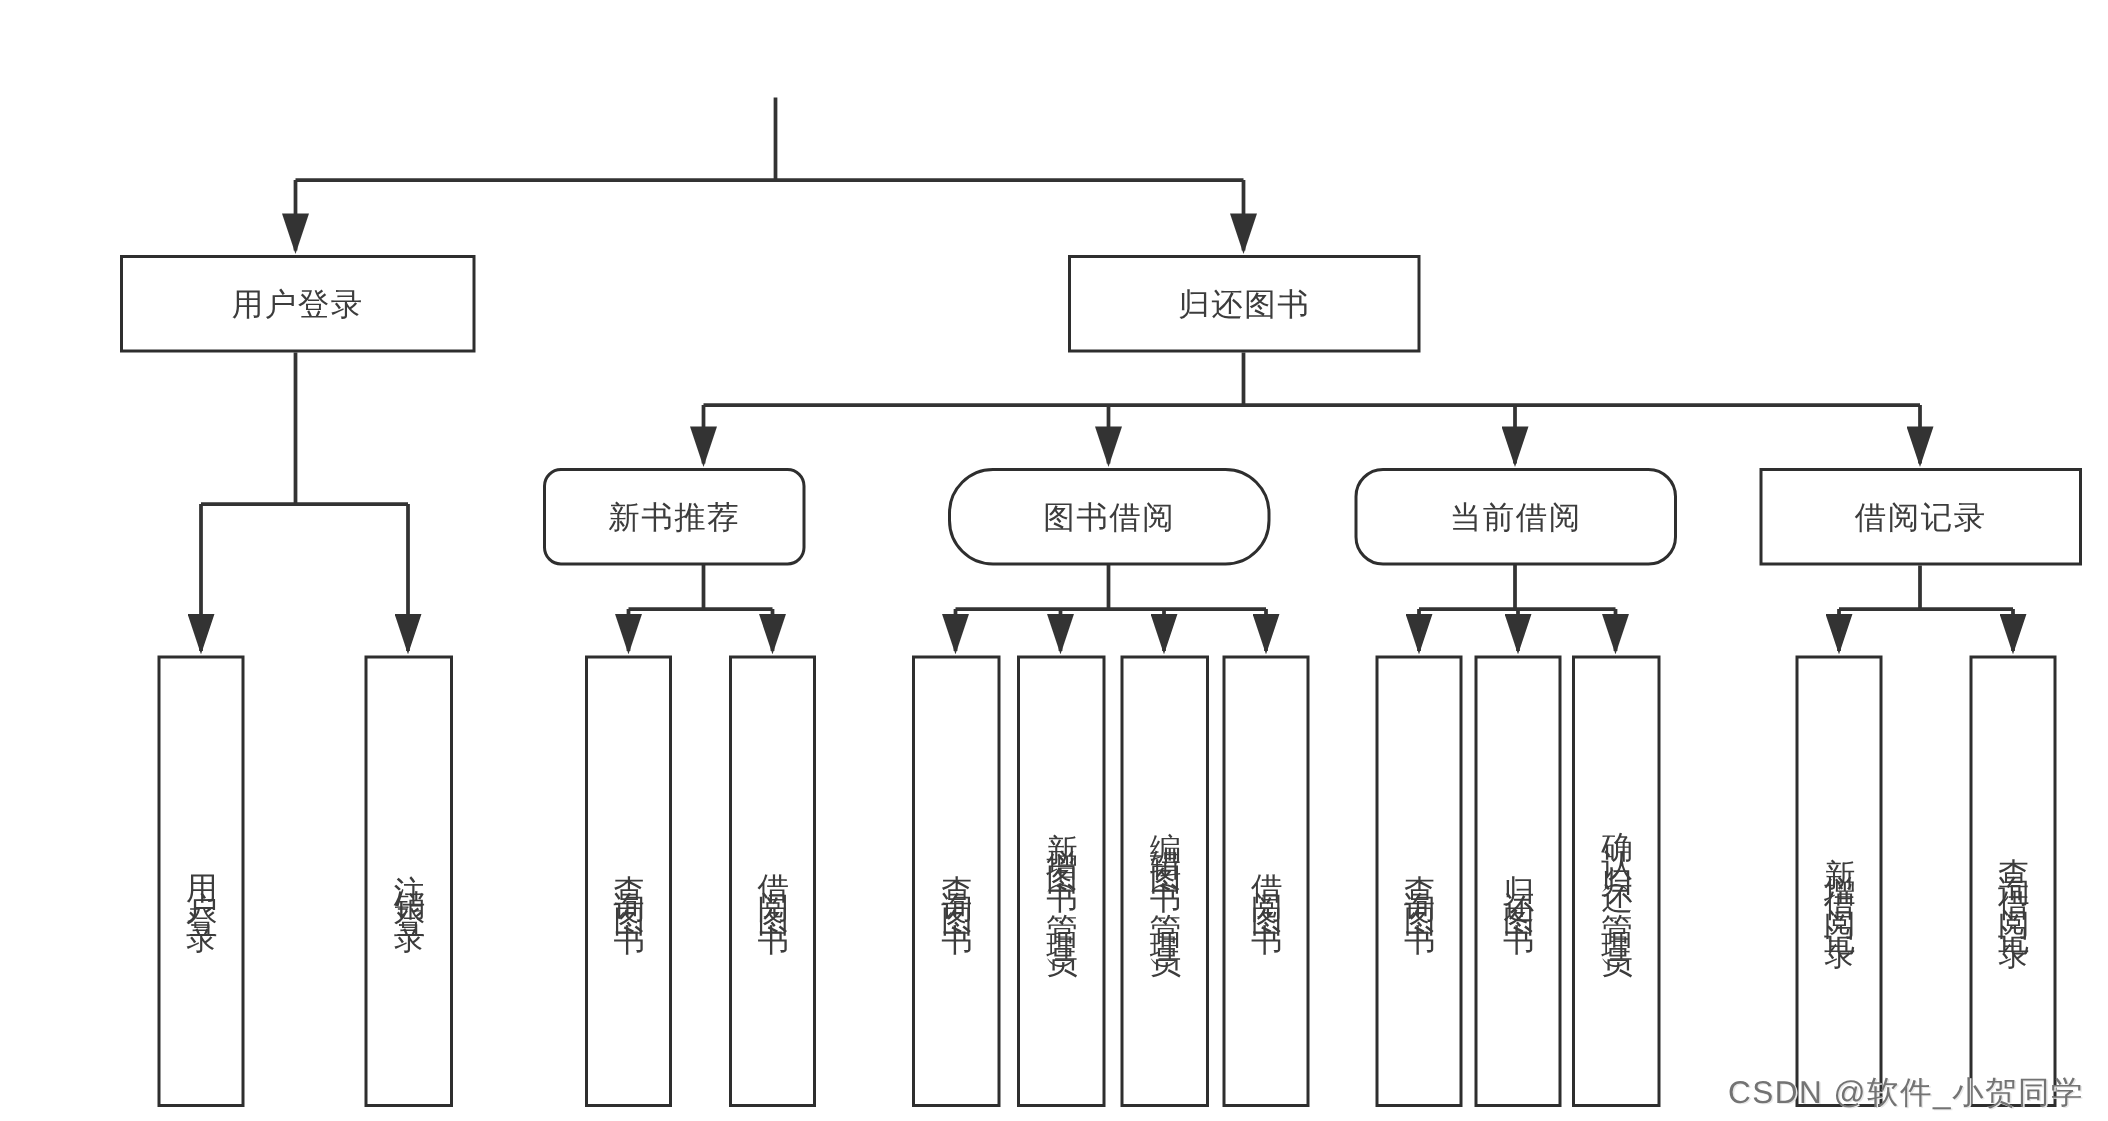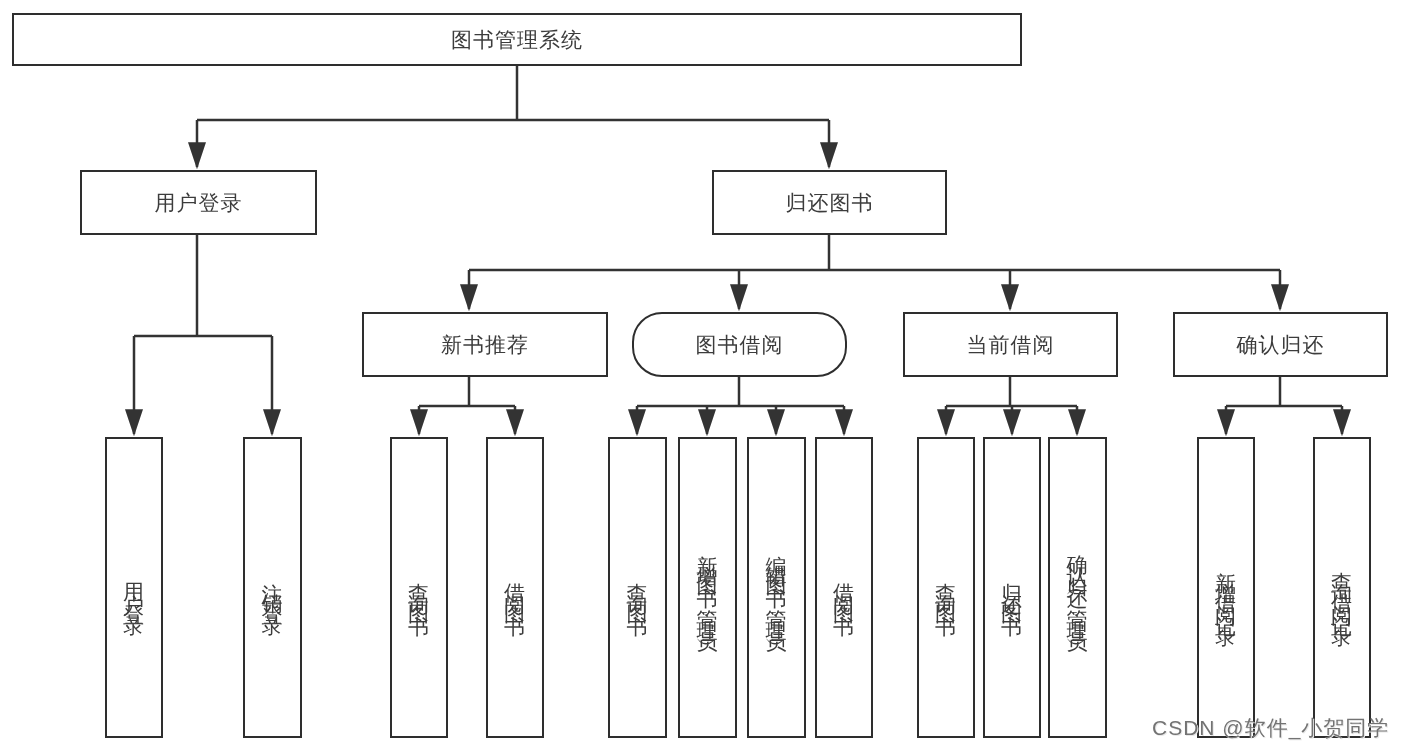--- a/index.html
+++ b/index.html
@@ -109,42 +109,39 @@
       </g>
       <g>
         <path d="M1280,376 V406"></path>
         <path d="M1226,406 H1342"></path>
         <path d="M1226,406 V434" marker-end="url(#arrow)"></path>
         <path d="M1342,406 V434" marker-end="url(#arrow)"></path>
       </g>
     </g>
   </svg>
 
-  <div class="box" style="left:12px; top:13px; width:1010px; height:53px;">
-    <span>图书管理系统</span>
-  </div>
 
   <div class="box" style="left:80px; top:170px; width:237px; height:65px;">
     <span>用户登录</span>
   </div>
   <div class="box" style="left:712px; top:170px; width:235px; height:65px;">
     <span>归还图书</span>
   </div>
 
-  <div class="box" style="left:362px; top:312px; width:246px; height:65px;">
+  <div class="box" style="left:362px; top:312px; width:175px; height:65px;border-radius:12px;">
     <span>新书推荐</span>
   </div>
   <div class="box" style="left:632px; top:312px; width:215px; height:65px;border-radius:30px;">
     <span>图书借阅</span>
   </div>
-  <div class="box" style="left:903px; top:312px; width:215px; height:65px;">
+  <div class="box" style="left:903px; top:312px; width:215px; height:65px;border-radius:19px;">
     <span>当前借阅</span>
   </div>
   <div class="box" style="left:1173px; top:312px; width:215px; height:65px;">
-    <span>确认归还</span>
+    <span>借阅记录</span>
   </div>
 
   <div class="box leaf" style="left:105px; top:437px; width:58px; height:301px;">
     <span class="vtext">用户登录</span>
   </div>
   <div class="box leaf" style="left:243px; top:437px; width:59px; height:301px;">
     <span class="vtext">注销登录</span>
   </div>
 
   <div class="box leaf" style="left:390px; top:437px; width:58px; height:301px;">

